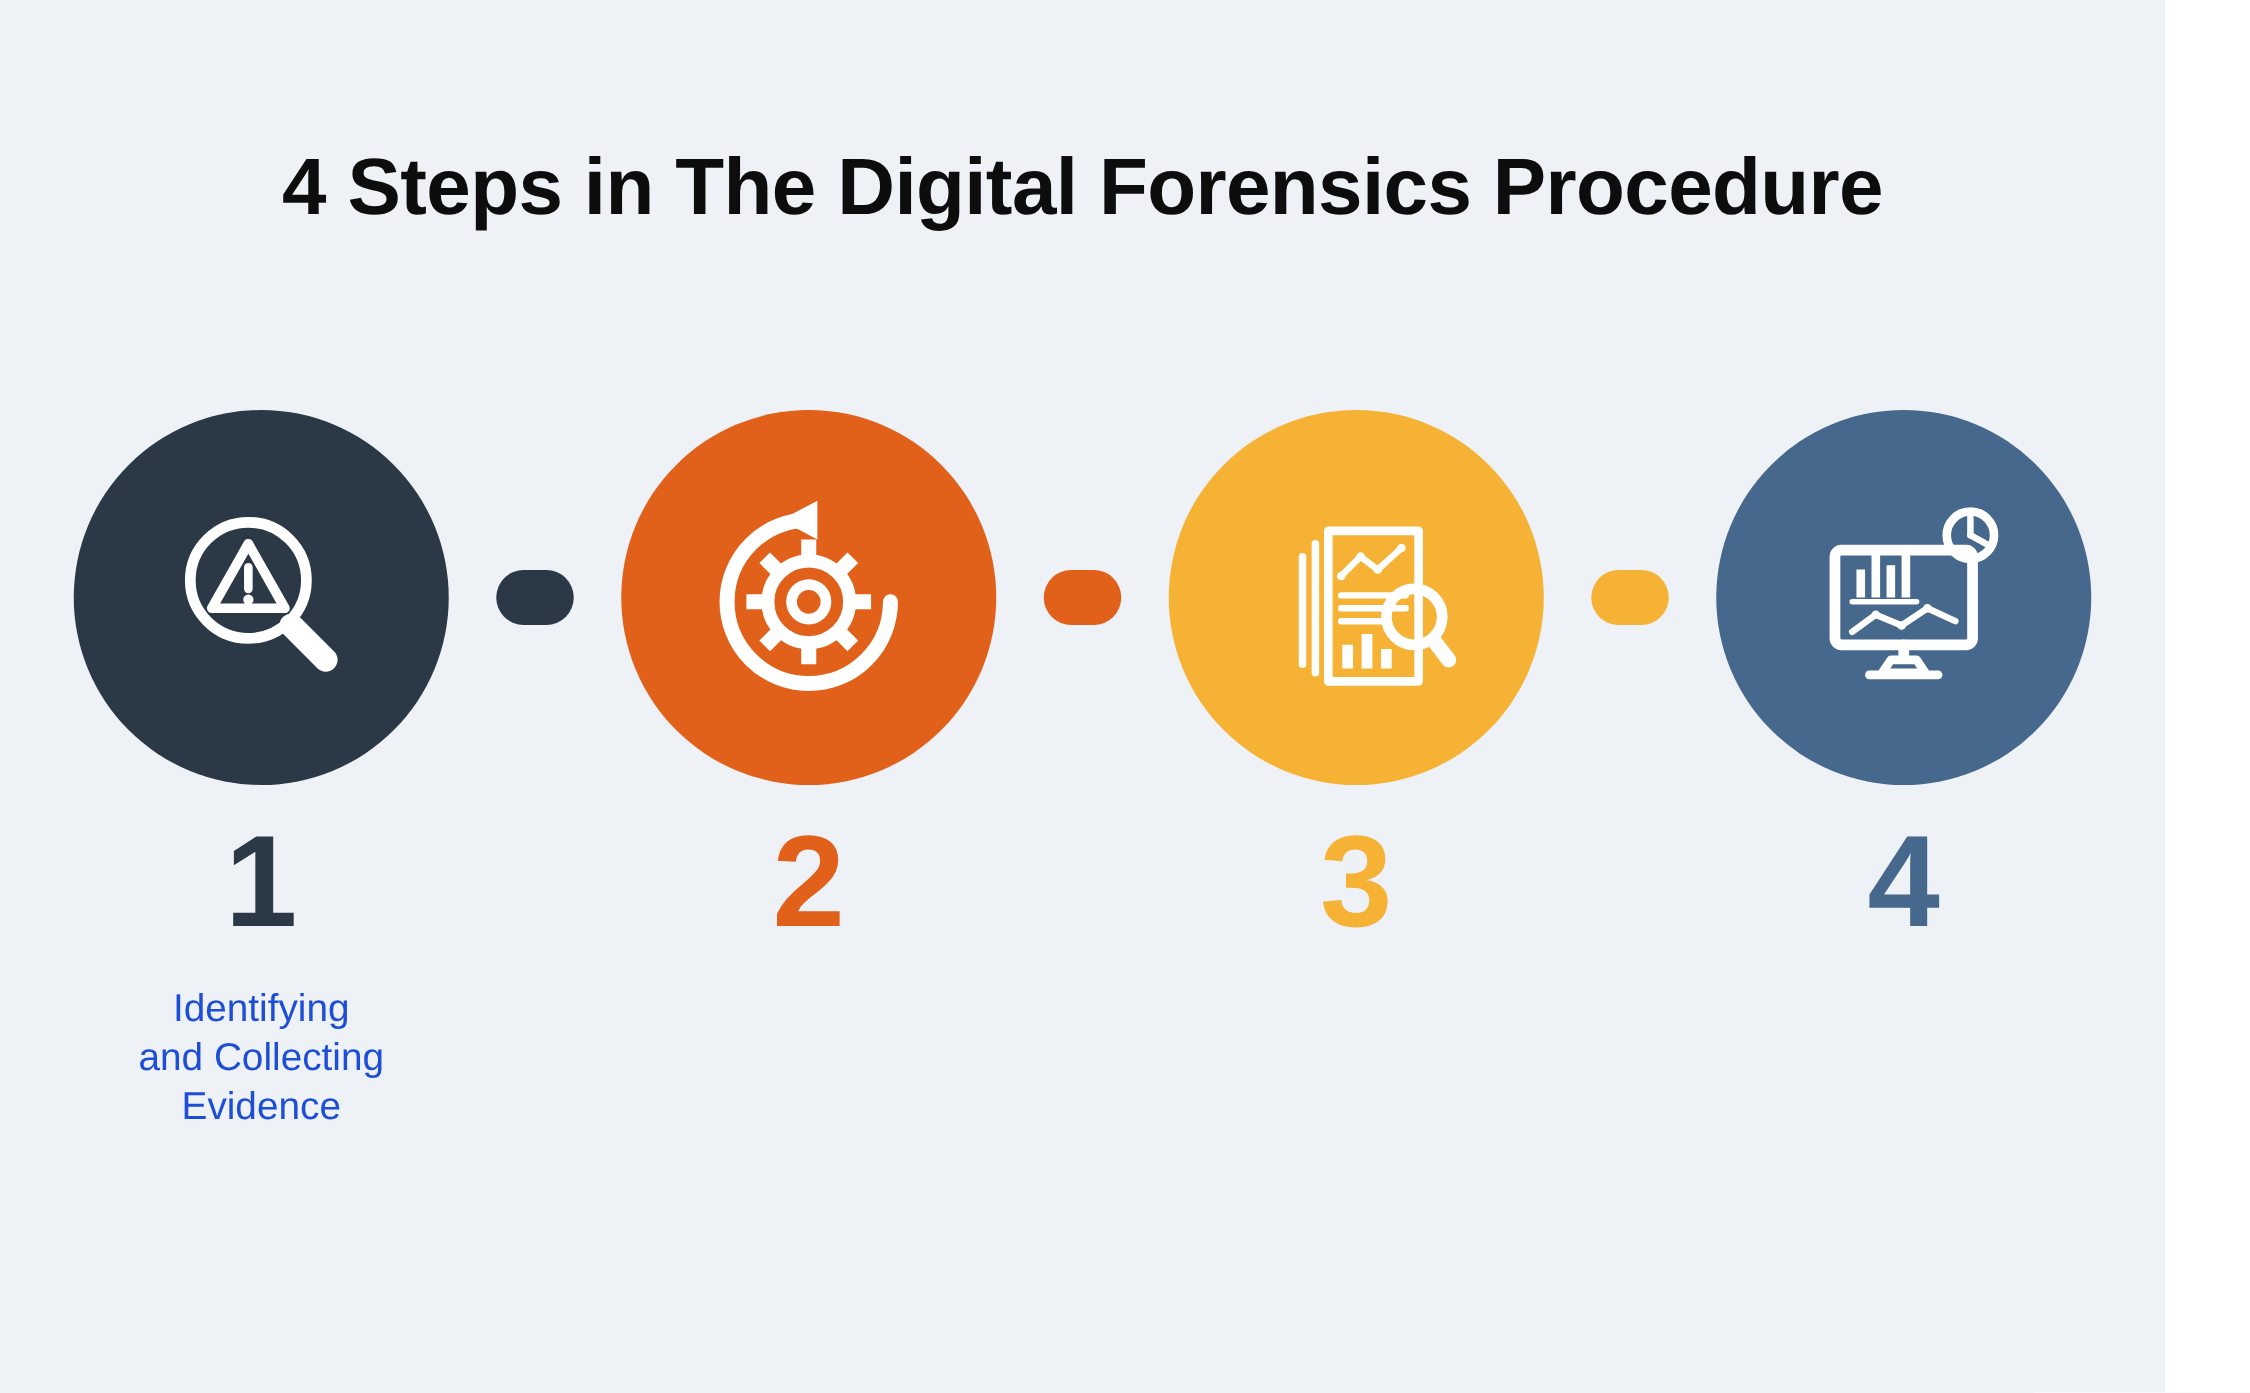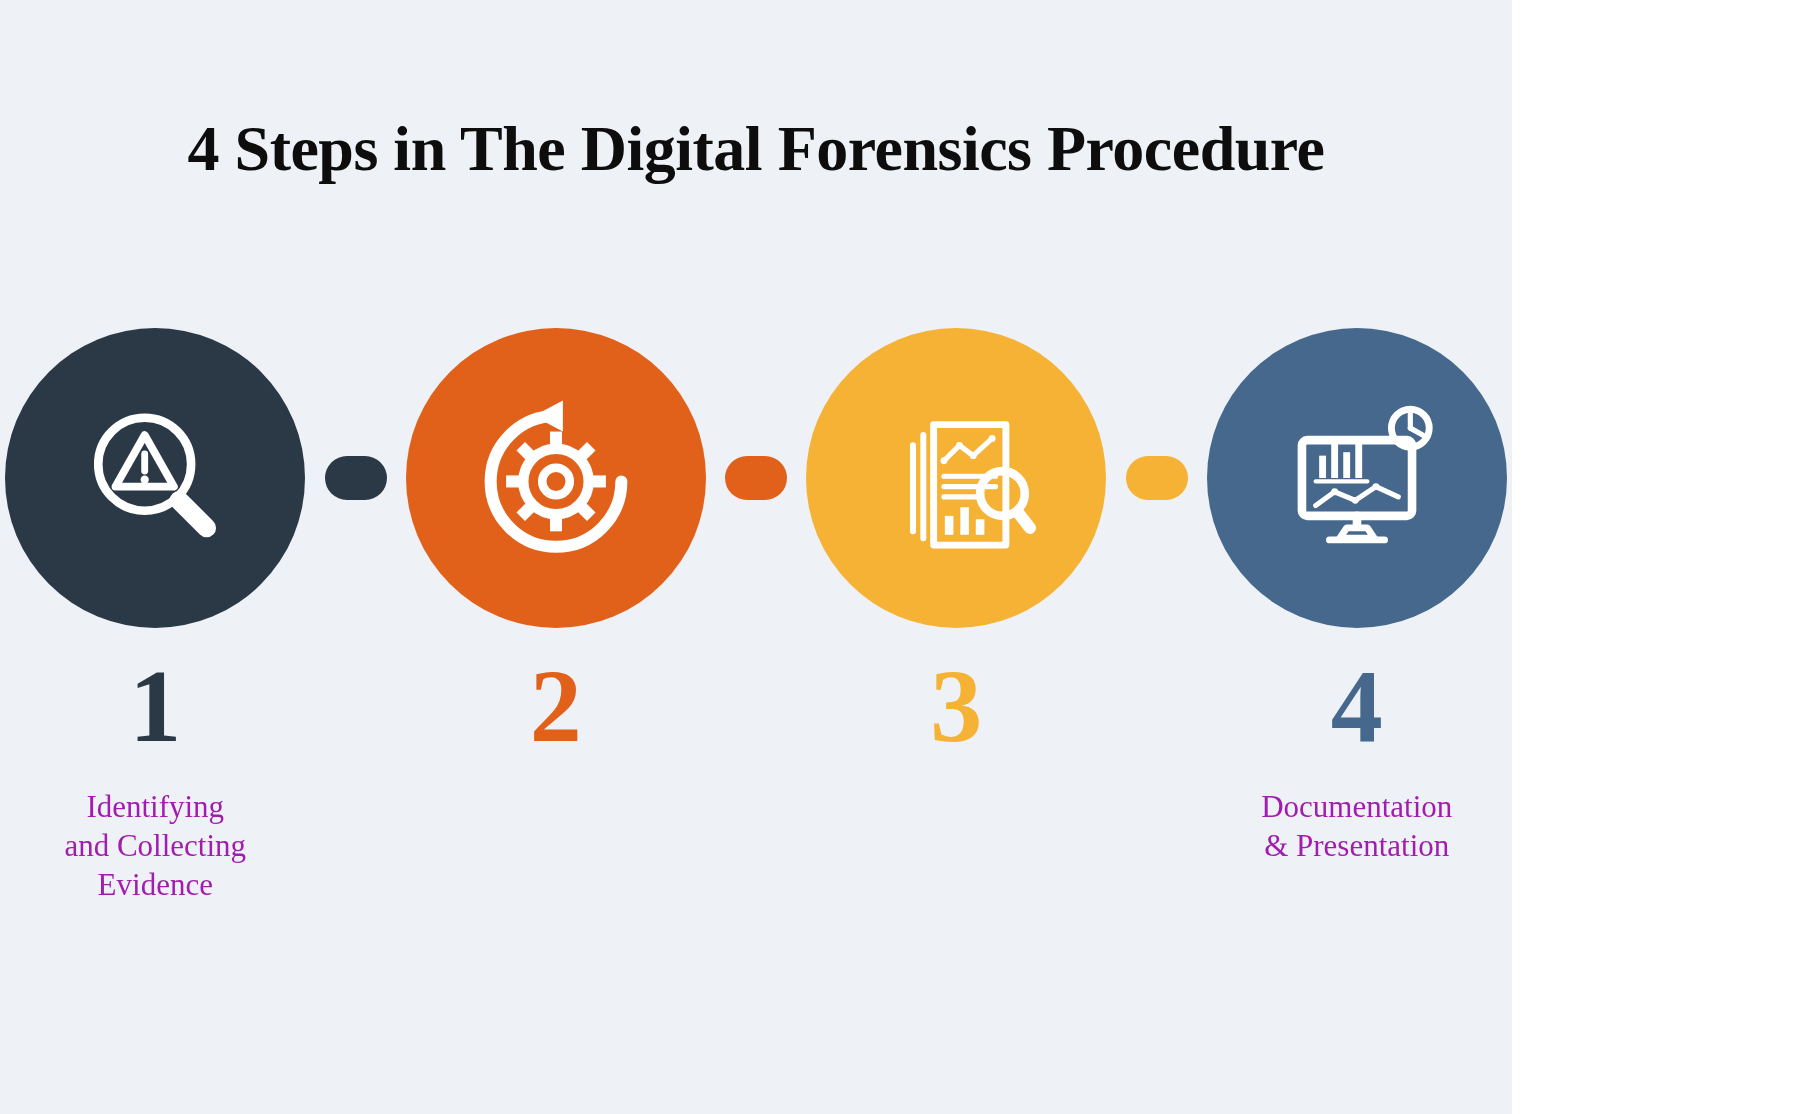--- a/index.html
+++ b/index.html
@@ -2,25 +2,24 @@
 <html><head>
 <meta charset="utf-8">
 <style>
   * { margin: 0; padding: 0; box-sizing: border-box; }
   html, body { width: 1800px; height: 1114px; }
   body {
     font-family: "Liberation Sans", sans-serif;
     overflow: hidden;
   }
   .canvas {
-    width: 1512px;
+    width: 1732px;
     height: 1114px;
     background: #eef2f6;
     padding-top: 112px;
-    font-family: Liberation Serif, serif;
   }
   .title {
     text-align: center;
     font-size: 64px;
     font-weight: 700;
     color: #0d0d0d;
     letter-spacing: -0.5px;
   }
   .steps-row {
     margin-top: 142px;
@@ -56,21 +55,21 @@
   .step-number {
     margin-top: 26px;
     font-size: 104px;
     font-weight: 700;
     line-height: 1;
   }
   .step-label {
     margin-top: 30px;
     font-size: 31px;
     line-height: 1.25;
-    color: #a21caf;
+    color: #1d4ed8;
     text-align: center;
     white-space: pre-line;
   }
 </style>
 </head>
 <body>
 
 <div class="canvas" style="background-color: rgb(238, 242, 246);">
 
   <h1 class="title">4 Steps in The Digital Forensics Procedure</h1>
@@ -162,18 +161,16 @@
           <circle cx="61" cy="55" r="2" fill="#ffffff" stroke="none"></circle>
           <circle cx="81" cy="21" r="11" stroke-width="4"></circle>
           <line x1="81" y1="21" x2="81" y2="11" stroke-width="3"></line>
           <line x1="81" y1="21" x2="90" y2="26" stroke-width="3"></line>
           <path d="M44 79 L40 85 H60 L56 79 Z" stroke-width="4"></path>
           <line x1="50" y1="72" x2="50" y2="78" stroke-width="5"></line>
           <line x1="34" y1="86" x2="66" y2="86" stroke-width="4"></line>
         </svg>
       </div>
       <div class="step-number" style="color: rgb(69, 104, 140);">4</div>
-      <div class="step-label">Documentation
-&amp; Presentation</div>
     </div>
 
   </div>
 </div>
 
 </body></html>

